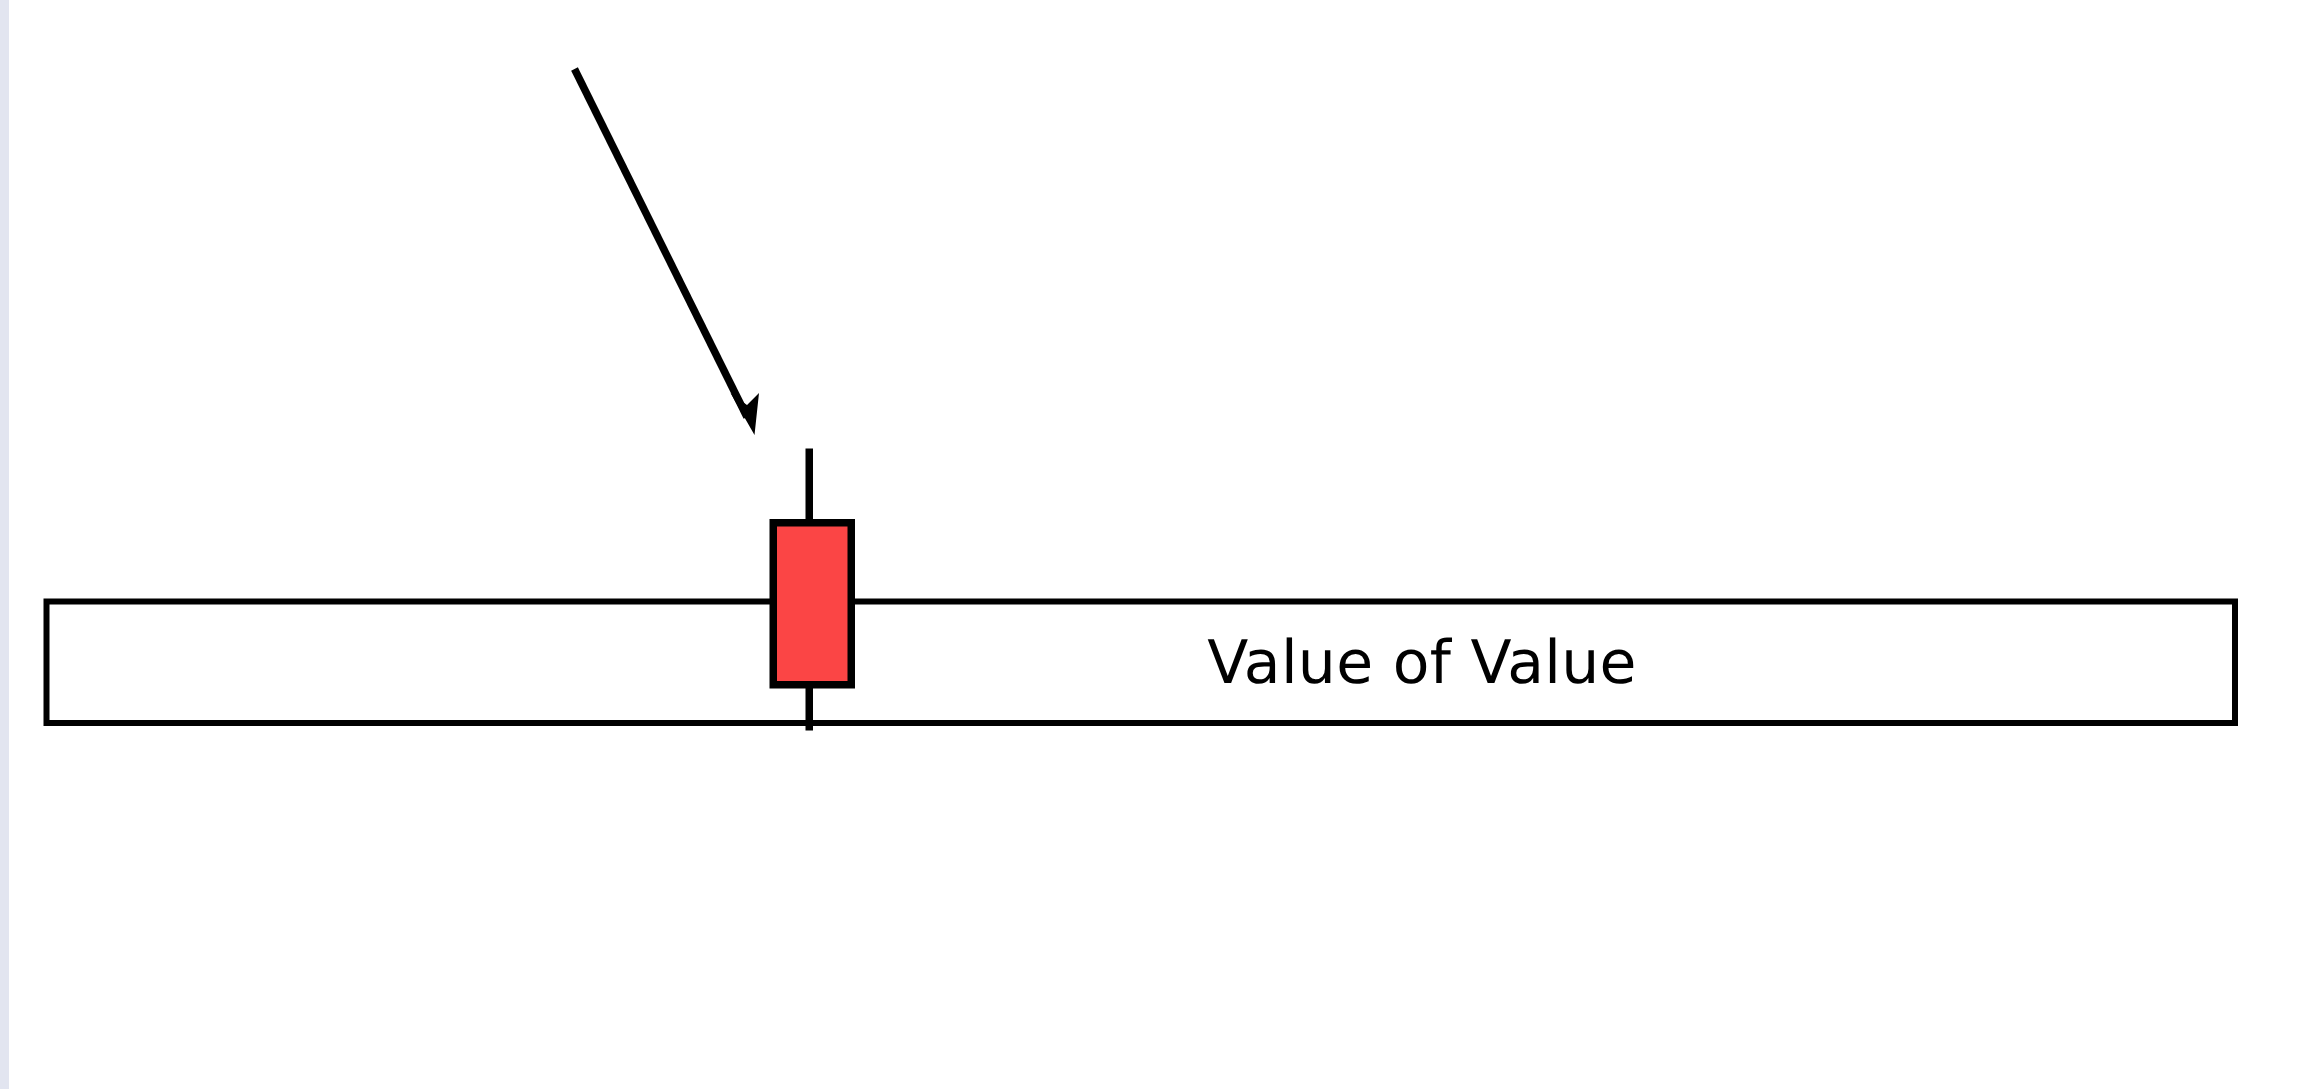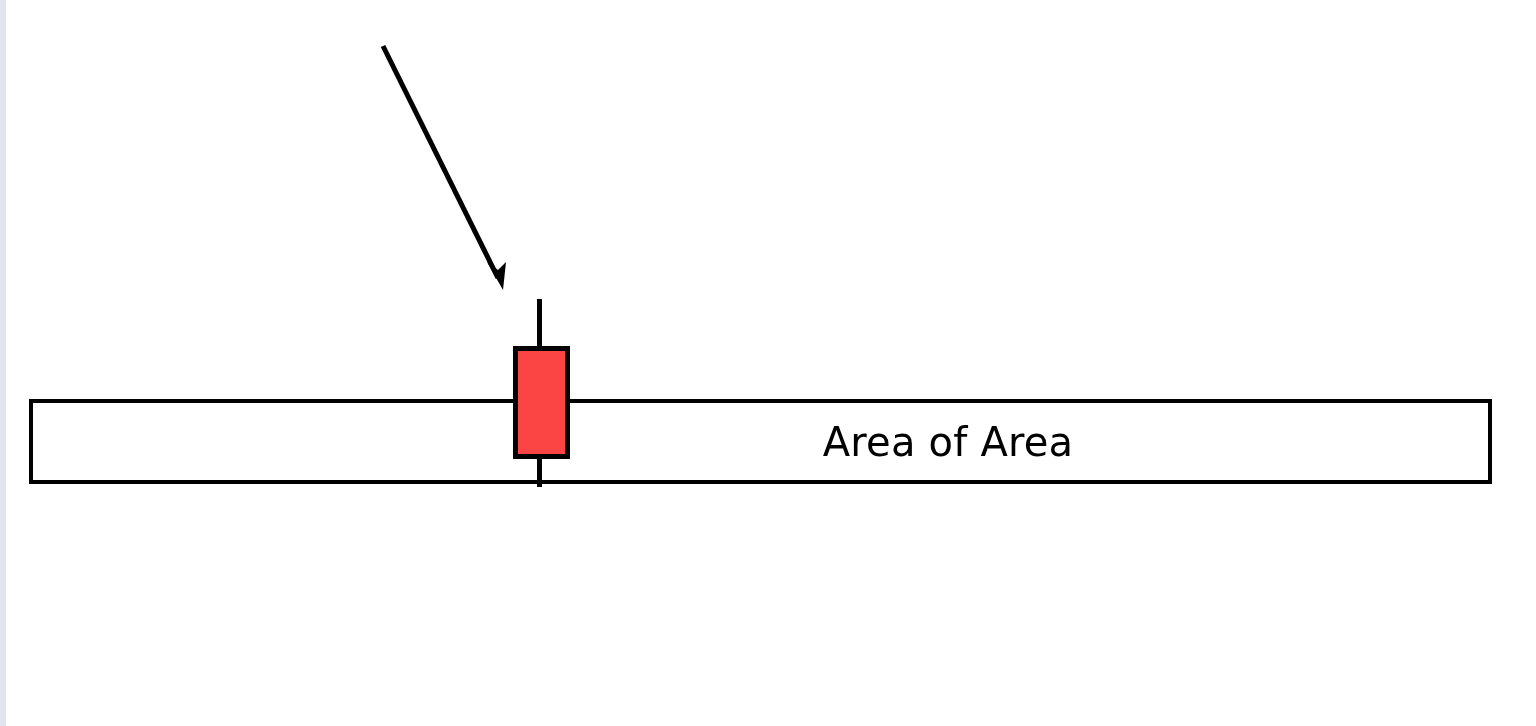--- a/index.html
+++ b/index.html
@@ -68,15 +68,15 @@
 
     <rect x="31" y="401" width="1459" height="81" fill="#ffffff" stroke="#000000" stroke-width="4"></rect>
 
     <g>
       <line x1="539.5" y1="299" x2="539.5" y2="487" stroke="#000000" stroke-width="5"></line>
       <rect x="515.5" y="348.5" width="52" height="108" fill="#fb4545" stroke="#000000" stroke-width="5"></rect>
     </g>
 
   </svg>
 
-  <div id="area-of-value-label">Area of Area</div>
+  <div id="area-of-value-label">Value of Value</div>
 
 </div>
 
 </body></html>

